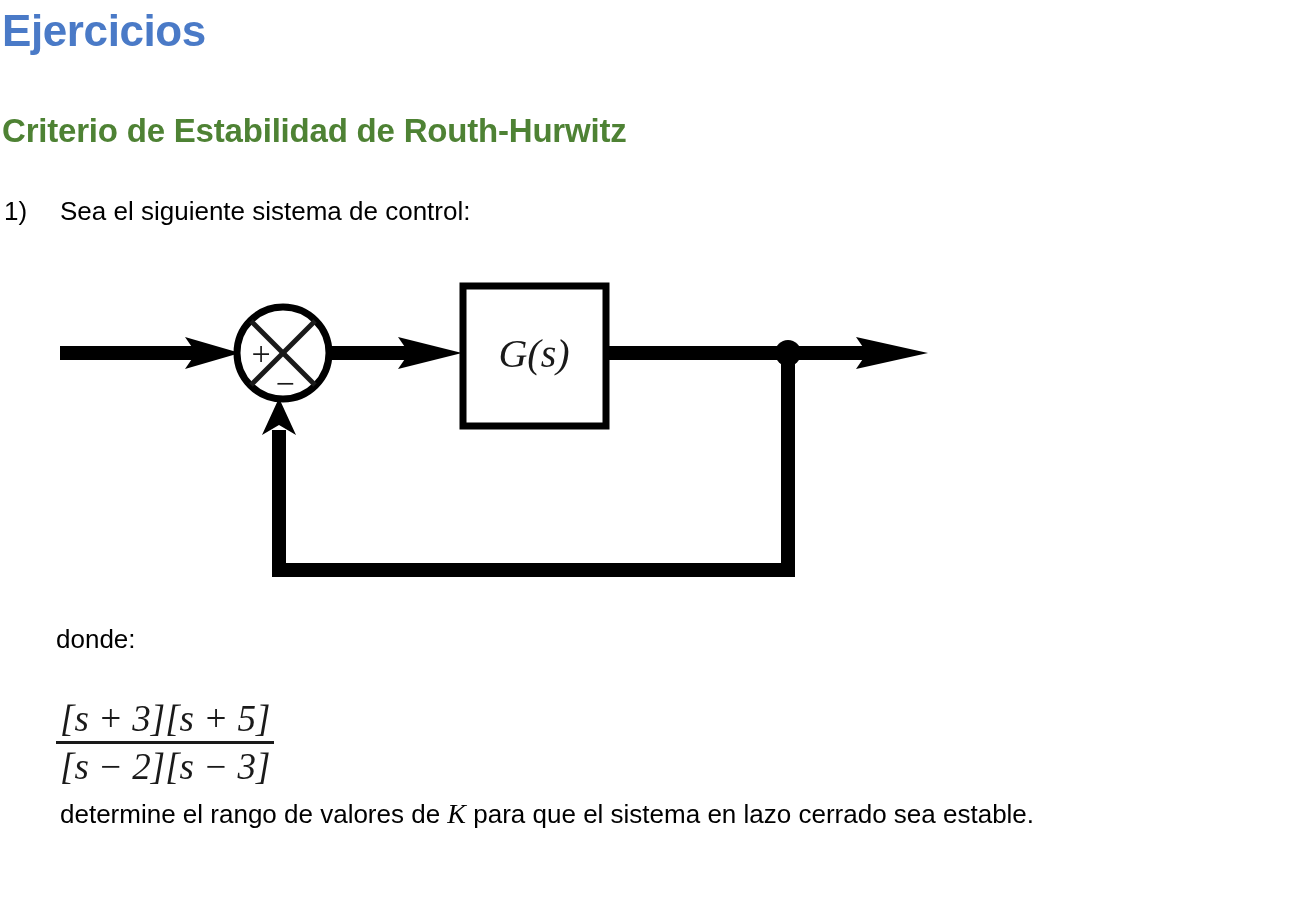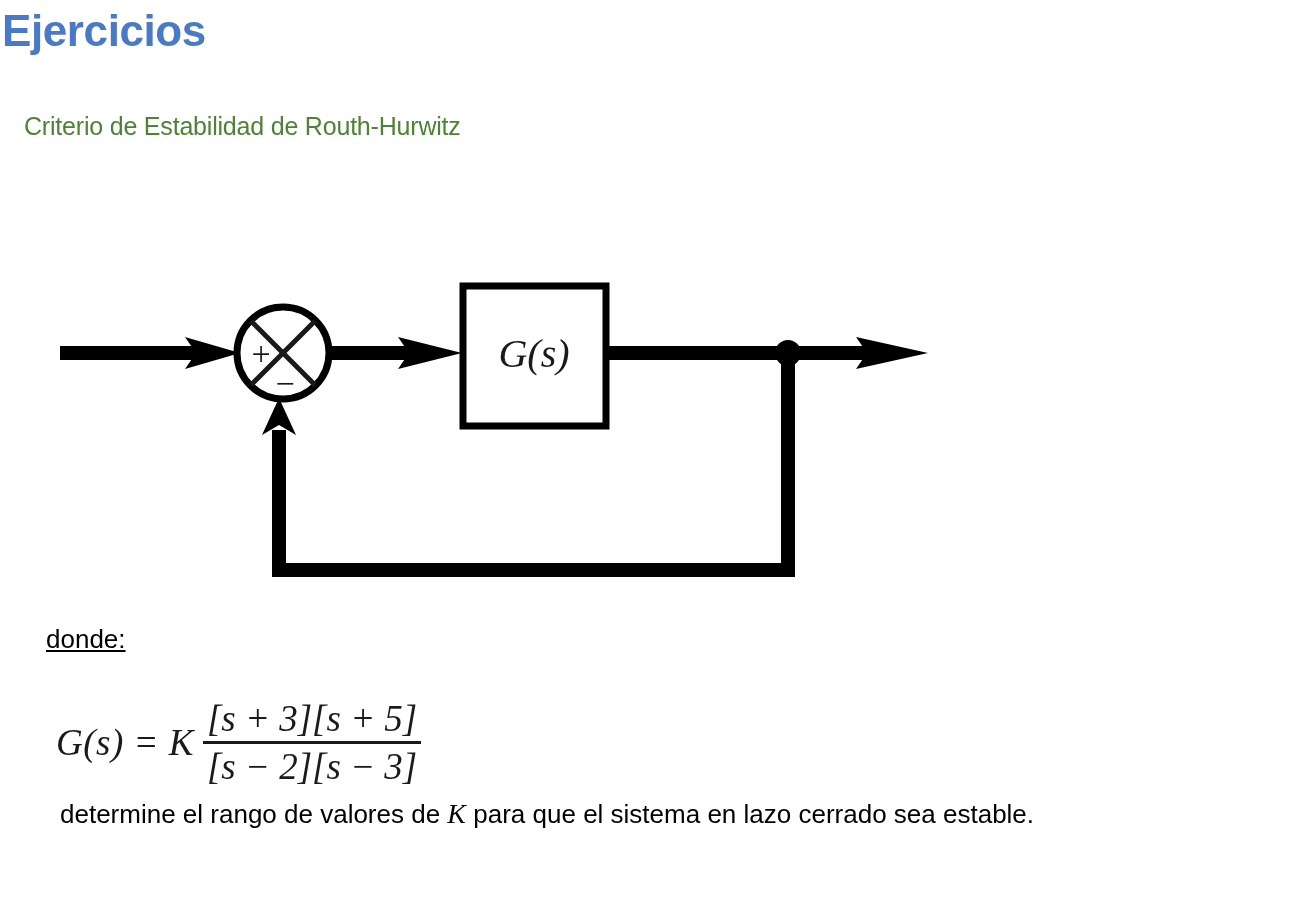--- a/index.html
+++ b/index.html
@@ -32,48 +32,46 @@
     letter-spacing: -0.4px;
     line-height: 1.05;
     white-space: nowrap;
   }
 
   
   .section-heading {
     position: absolute;
     left: 2px;
     top: 112px;
-    font-size: 25px;
-    font-weight: normal;
+    font-size: 33px;
+    font-weight: bold;
     letter-spacing: -0.2px;
     white-space: nowrap;
-    margin-left: 22px;
   }
 
   
   .item {
     position: absolute;
     left: 4px;
     top: 196px;
     font-size: 26px;
     white-space: nowrap;
   }
   .item-number {
     display: inline-block;
     width: 56px;
   }
 
   
   .donde {
     position: absolute;
-    left: 46px;
+    left: 56px;
     top: 624px;
     font-size: 26px;
     white-space: nowrap;
-    text-decoration: underline;
   }
 
   
   .formula {
     position: absolute;
     left: 56px;
     top: 698px;
     font-family: "Liberation Serif", "DejaVu Serif", serif;
     font-style: italic;
     font-size: 37px;
@@ -144,20 +142,23 @@
 </style>
 </head>
 <body>
 
 <div class="slide">
 
   <div class="title" style="color:#4A7AC7;">Ejercicios</div>
 
   <div class="section-heading" style="color:#4E8234;">Criterio de Estabilidad de Routh-Hurwitz</div>
 
+  <div class="item">
+    <span class="item-number">1)</span><span>Sea el siguiente sistema de control:</span>
+  </div>
 
   <div class="diagram" style="top:255px;">
     <svg width="1290" height="360" viewBox="0 0 1290 360" xmlns="http://www.w3.org/2000/svg">
 
       <g>
         <rect x="60" y="91" width="150" height="14" fill="#000000"></rect>
         <path d="M 185 82 L 240 98 L 185 114 L 196 98 Z" fill="#000000"></path>
       </g>
 
       <g>
@@ -190,21 +191,20 @@
         <rect x="272" y="175" width="14" height="140" fill="#000000"></rect>
         <path d="M 262 180 L 279 143 L 296 180 L 279 170 Z" fill="#000000"></path>
       </g>
 
     </svg>
   </div>
 
   <div class="donde">donde:</div>
 
   <div class="formula">
-    <span class="lead">G(s) = K</span>
     <span class="fraction">
       <span class="num">[s + 3][s + 5]</span>
       <span class="bar"></span>
       <span class="den">[s − 2][s − 3]</span>
     </span>
   </div>
 
   <div class="closing">
     <span>determine el rango de valores de </span><span class="var">K</span><span> para que el sistema en lazo cerrado sea estable.</span>
   </div>

